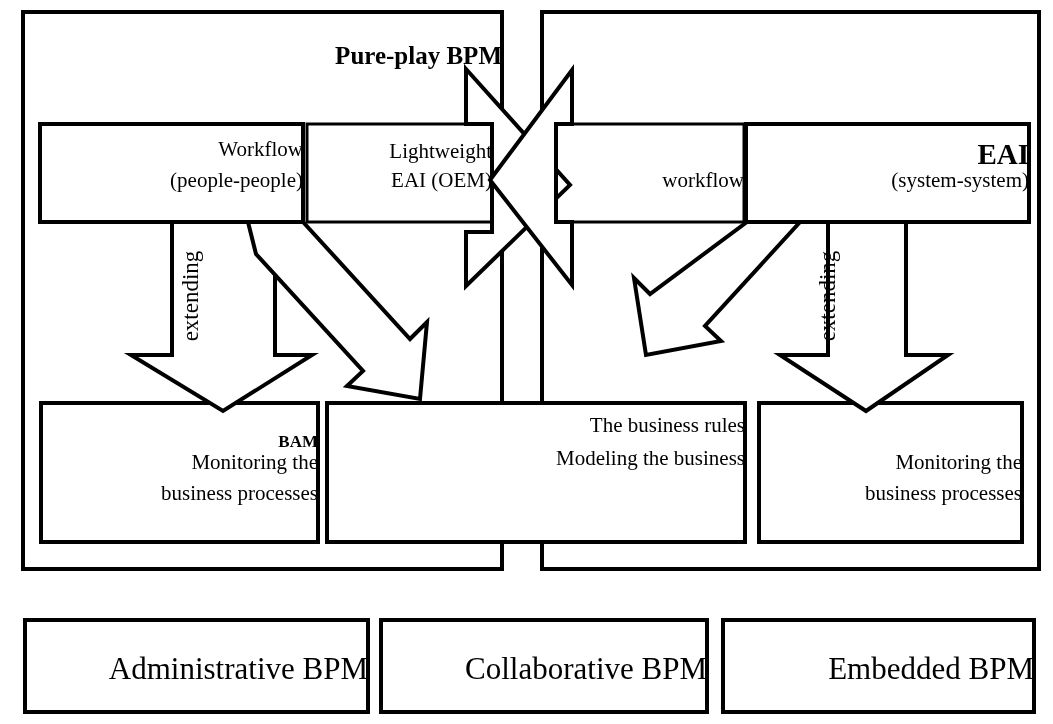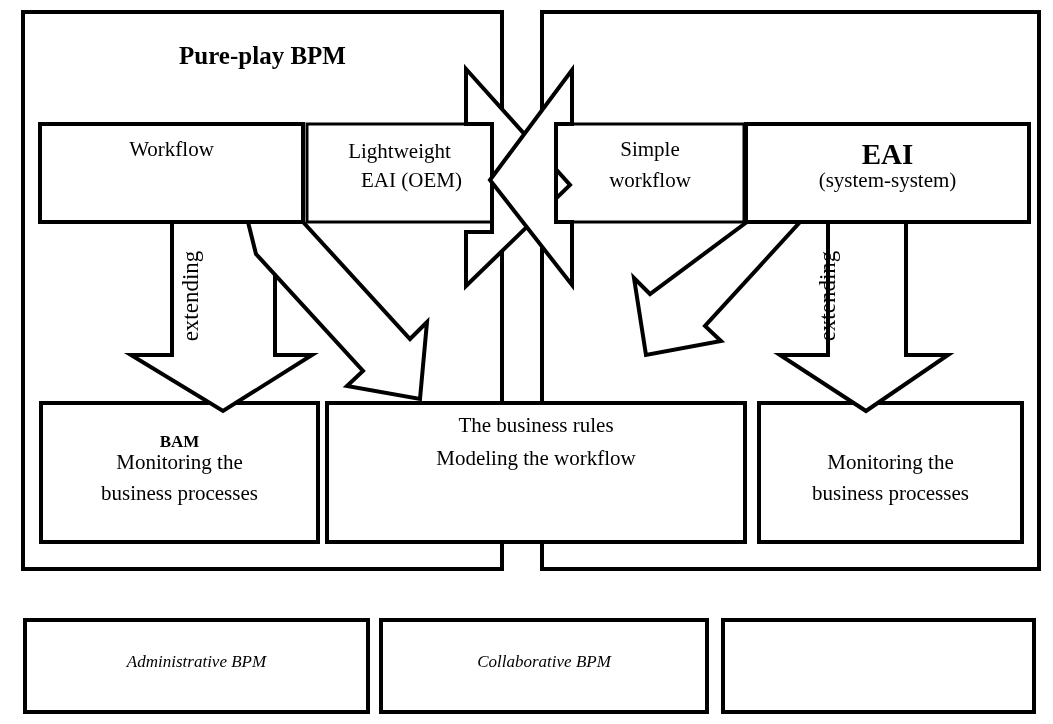--- a/index.html
+++ b/index.html
@@ -32,41 +32,40 @@
     stroke: #000000;
   }
   .arrow-shape {
     fill: #ffffff;
     stroke: #000000;
     stroke-width: 4;
     stroke-linejoin: miter;
   }
   .txt {
     position: absolute;
-    text-align: center;
+    text-align: right;
     line-height: 1.12;
     white-space: pre-line;
     pointer-events: none;
   }
   .t-title {
     font-size: 25px;
     font-weight: bold;
   }
   .t-cell {
     font-size: 21px;
     font-weight: normal;
   }
   .t-cell-b {
     font-size: 29px;
     font-weight: bold;
   }
   .t-bottom {
-    font-size: 17px;
+    font-size: 31px;
     font-weight: normal;
-    font-style: italic;
   }
   .t-head {
     font-size: 17px;
     font-weight: bold;
     display: block;
   }
   .rot-label {
     position: absolute;
     font-size: 23px;
     transform-origin: 50% 50%;
@@ -109,42 +108,43 @@
 
     <rect class="box-stroke" x="25" y="620" width="343" height="92" stroke-width="4"></rect>
     <rect class="box-stroke" x="381" y="620" width="326" height="92" stroke-width="4"></rect>
     <rect class="box-stroke" x="723" y="620" width="311" height="92" stroke-width="4"></rect>
   </svg>
 
   <div class="txt t-title" style="left:23px; top:42px; width:479px;">Pure-play BPM</div>
 
 
   <div class="txt t-cell" style="left:40px; top:138px; width:263px;">Workflow</div>
+  <div class="txt t-cell" style="left:40px; top:169px; width:263px;">(people-people)</div>
 
   <div class="txt t-cell" style="left:307px; top:140px; width:185px;">Lightweight</div>
-  <div class="txt t-cell" style="left:307px; top:169px; width:185px;padding-left:12px;">EAI (OEM)</div>
+  <div class="txt t-cell" style="left:307px; top:169px; width:185px;">EAI (OEM)</div>
 
-  <div class="txt t-cell" style="left:556px; top:138px; width:188px;">Simple</div>
   <div class="txt t-cell" style="left:556px; top:169px; width:188px;">workflow</div>
 
   <div class="txt t-cell-b" style="left:746px; top:138px; width:283px;">EAI</div>
   <div class="txt t-cell" style="left:746px; top:169px; width:283px;">(system-system)</div>
 
   <div class="rot-label" style="left:168px; top:296px; width:130px; height:28px; margin-left:-41px; margin-top:-14px;">extending</div>
 
   <div class="rot-label" style="left:805px; top:296px; width:130px; height:28px; margin-left:-41px; margin-top:-14px;">extending</div>
 
   <div class="txt" style="left:41px; top:414px; width:277px;">
     <span class="t-head">BAM</span>
   </div>
   <div class="txt t-cell" style="left:41px; top:451px; width:277px;">Monitoring the</div>
   <div class="txt t-cell" style="left:41px; top:482px; width:277px;">business processes</div>
 
   <div class="txt t-cell" style="left:327px; top:414px; width:418px;">The business rules</div>
-  <div class="txt t-cell" style="left:327px; top:447px; width:418px;">Modeling the workflow</div>
+  <div class="txt t-cell" style="left:327px; top:447px; width:418px;">Modeling the business</div>
 
   <div class="txt t-cell" style="left:759px; top:451px; width:263px;">Monitoring the</div>
   <div class="txt t-cell" style="left:759px; top:482px; width:263px;">business processes</div>
 
   <div class="txt t-bottom" style="left:25px; top:652px; width:343px;">Administrative BPM</div>
   <div class="txt t-bottom" style="left:381px; top:652px; width:326px;">Collaborative BPM</div>
+  <div class="txt t-bottom" style="left:723px; top:652px; width:311px;">Embedded BPM</div>
 
 </div>
 
 </body></html>

